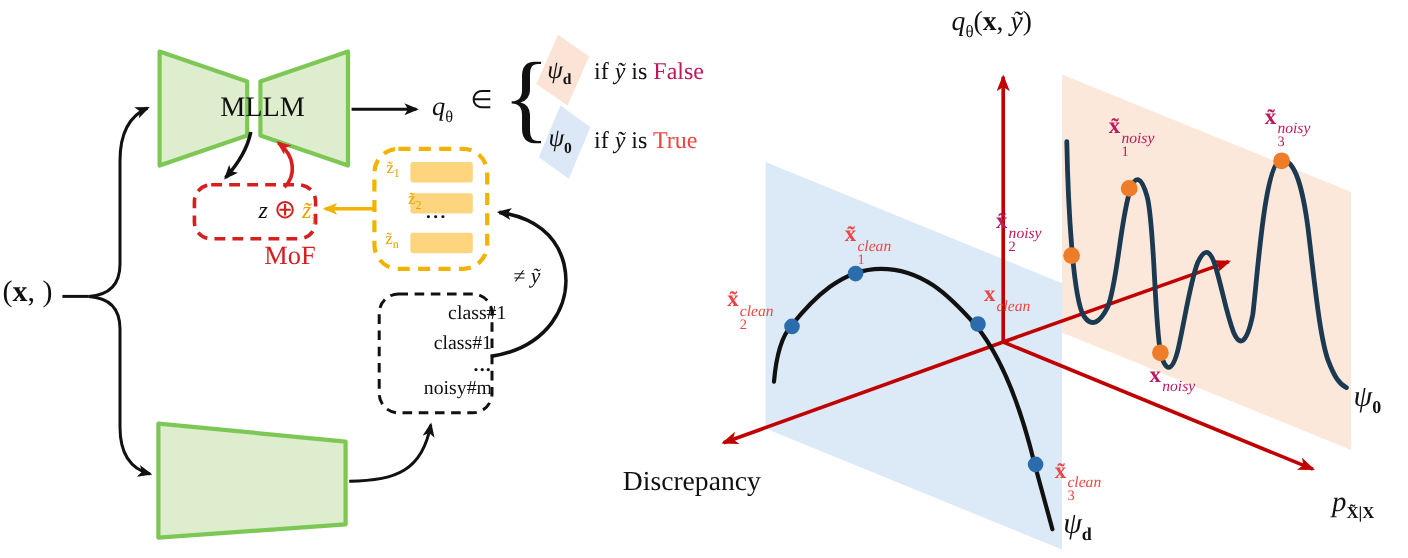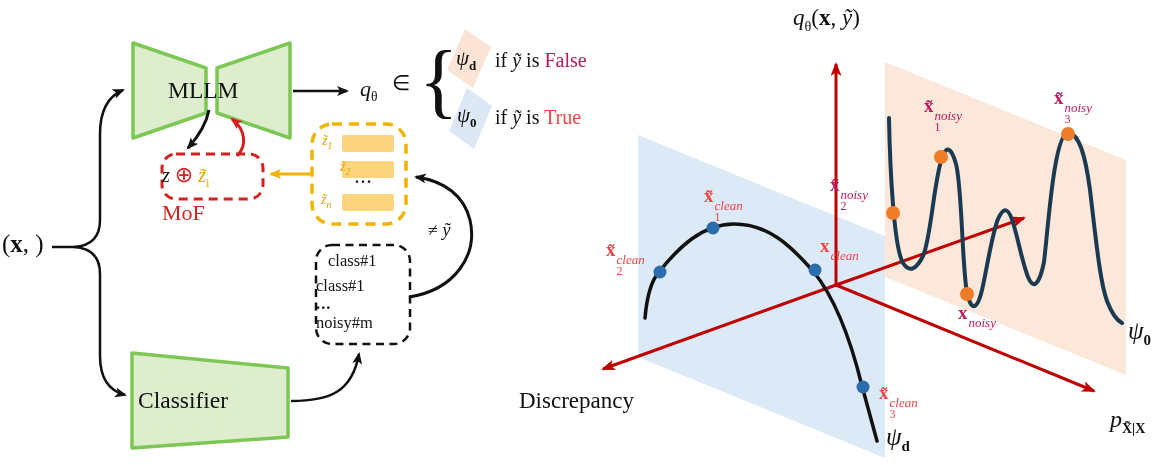--- a/index.html
+++ b/index.html
@@ -1,38 +1,38 @@
 <!DOCTYPE html>
 <html><head>
 <meta charset="utf-8">
 <style>
   html,body{margin:0;padding:0;background:#ffffff}
   #canvas{position:relative;width:1173px;height:465px;background:#fff;overflow:hidden;
           font-family:"Liberation Serif",serif;color:#111}
   #art{position:absolute;left:0;top:0}
   .lbl{position:absolute;white-space:nowrap;line-height:1.05;color:#111}
-  .ctr{text-align:left}
+  .ctr{text-align:right}
   .it{font-style:italic}
   .b{font-weight:bold}
   .blue{color:#ef4444}
   .orange{color:#be185d}
   .gold{color:#e8a400}
   .red{color:#d62020}
   sub{font-size:62%}
   .vec .base{font-weight:bold;font-size:19px}
   .vec .ss{display:inline-flex;flex-direction:column;vertical-align:-8px;line-height:.95;margin-left:1px;text-align:left}
   .vec .ss .sup{font-style:italic;font-size:13px}
   .vec .ss .sub{font-size:12px}
   .psi{font-size:25px;font-style:italic}
   .psi sub{font-weight:bold;font-size:15px;font-style:normal}
   .case-psi{font-size:21px;font-style:italic}
   .case-psi sub{font-weight:bold;font-size:13px;font-style:normal}
   .cond{font-size:20px}
   .brace{font-size:82px;line-height:1;font-weight:400}
-  .bank-item{font-size:14px;font-style:italic}
+  .bank-item{font-size:14px;}
   .bank-item sub{font-size:10px}
   .cls-line{font-size:16.5px}
 </style>
 </head>
 <body>
 
 <div id="canvas">
 
 <svg id="art" width="1173" height="465" viewBox="0 0 1173 465">
   <defs>
@@ -126,21 +126,20 @@
 <div class="lbl b" style="left:355px;top:170px;font-size:16px;letter-spacing:2px">...</div>
 <div class="lbl bank-item gold" style="left:321px;top:193px"><span>z̃</span><sub>n</sub></div>
 
 <div class="lbl" style="left:428px;top:221px;font-size:18px"><span>≠ </span><span class="it">ỹ</span></div>
 
 <div class="lbl ctr cls-line" style="left:328px;top:252px;width:94px">class#1</div>
 <div class="lbl ctr cls-line" style="left:316px;top:277px;width:94px">class#1</div>
 <div class="lbl ctr cls-line b" style="left:316px;top:295px;width:94px;letter-spacing:1px">...</div>
 <div class="lbl ctr cls-line" style="left:316px;top:314px;width:94px">noisy#m</div>
 
-<div class="lbl ctr" style="left:138px;top:388px;width:144px;font-size:23.5px">Classifier</div>
 
 <div class="lbl" style="left:793px;top:6px;font-size:23px"><span class="it">q</span><sub>θ</sub><span>(</span><span class="b">x</span><span>, </span><span class="it">ỹ</span><span>)</span></div>
 
 <div class="lbl" style="left:519px;top:389px;font-size:23px">Discrepancy</div>
 
 <div class="lbl" style="left:1110px;top:407px;font-size:24px"><span class="it">p</span><sub class="b" style="font-size:14px">X̃|X</sub></div>
 
 <div class="lbl psi" style="left:886px;top:424px"><span>ψ</span><sub>d</sub></div>
 <div class="lbl psi" style="left:1128px;top:318px"><span>ψ</span><sub>0</sub></div>
 

